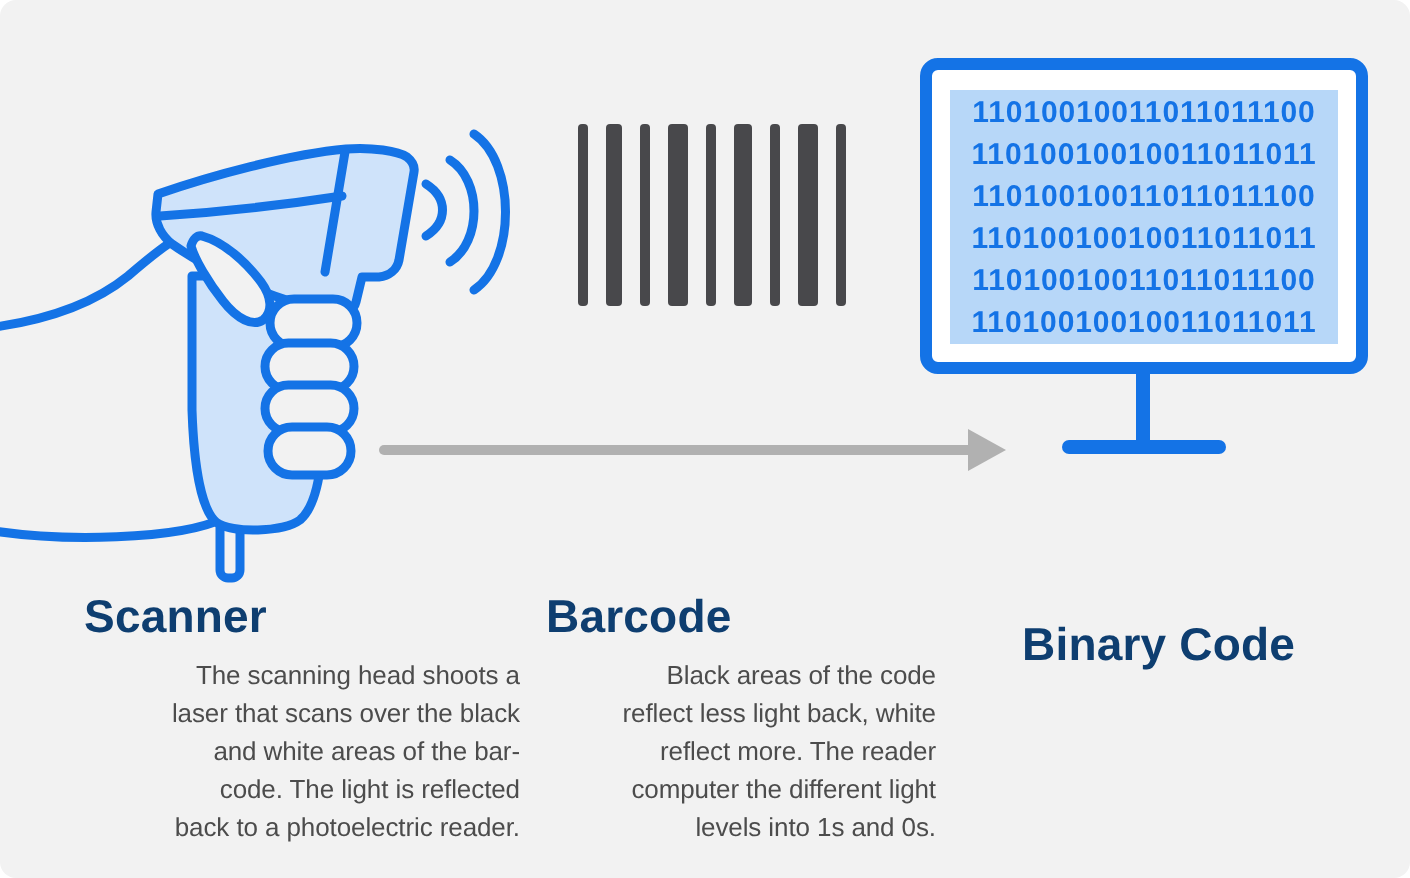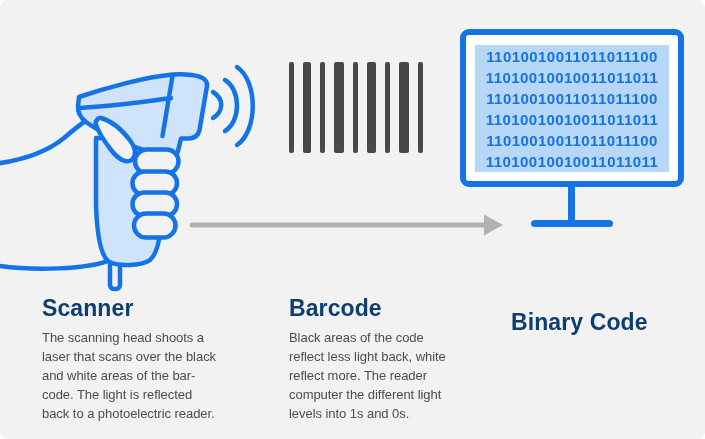--- a/index.html
+++ b/index.html
@@ -26,24 +26,24 @@
   .monitor{position:absolute;left:460px;top:29px;width:224px;height:158px;
     background:#ffffff;border:6px solid var(--accent,#1473e6);border-radius:9px;box-sizing:border-box;}
   .screen{position:absolute;left:9px;top:10px;right:9px;bottom:9px;
     background:var(--screen,#b7d7f8);display:flex;flex-direction:column;justify-content:center;text-align:center;}
   .binline{font-weight:bold;font-size:15px;line-height:21px;color:var(--accent,#1473e6);letter-spacing:.45px;}
   .stand-post{position:absolute;left:568px;top:186px;width:7px;height:38px;background:var(--accent,#1473e6);}
   .stand-base{position:absolute;left:531px;top:220px;width:82px;height:7px;border-radius:3.5px;background:var(--accent,#1473e6);}
   
   .section{position:absolute;top:297px;}
   .section.s1{left:42px;width:218px;}
-  .section.s2{left:289px;width:195px;}
+  .section.s2{left:273px;width:195px;}
   .section.s3{left:511px;width:188px;margin-top:14px;}
   .section h3{margin:0 0 9px 0;font-size:23px;line-height:22px;color:var(--navy,#0e3e70);letter-spacing:.1px;}
-  .section p{margin:0;font-size:13px;line-height:19px;color:var(--text,#4c4c4c);white-space:pre-line;letter-spacing:-.05px;}
+  .section p{margin:0;font-size:13px;line-height:19px;color:var(--text,#4c4c4c);white-space:pre-line;letter-spacing:-.05px;text-align:right;}
 </style>
 </head>
 <body>
 
 <div class="canvas" style="--accent: #1473e6; --light: #cfe3fa; --screen: #b7d7f8; --navy: #0e3e70; --text: #4c4c4c; --bars: #48484b; --arrow: #b1b1b1; --bg: #f2f2f2;">
 
   <svg class="illo" viewBox="0 0 705 439" width="705" height="439" aria-hidden="true">
 
     <path class="st fb" d="M -6 164 C 25 160 48 151 64 138 C 78 126 92 114 102 116 C 112 118 122 128 129 137 L 133 143 L 133 235 C 133 248 126 258 112 259 C 90 270 30 271 -6 265 Z"></path>
 

